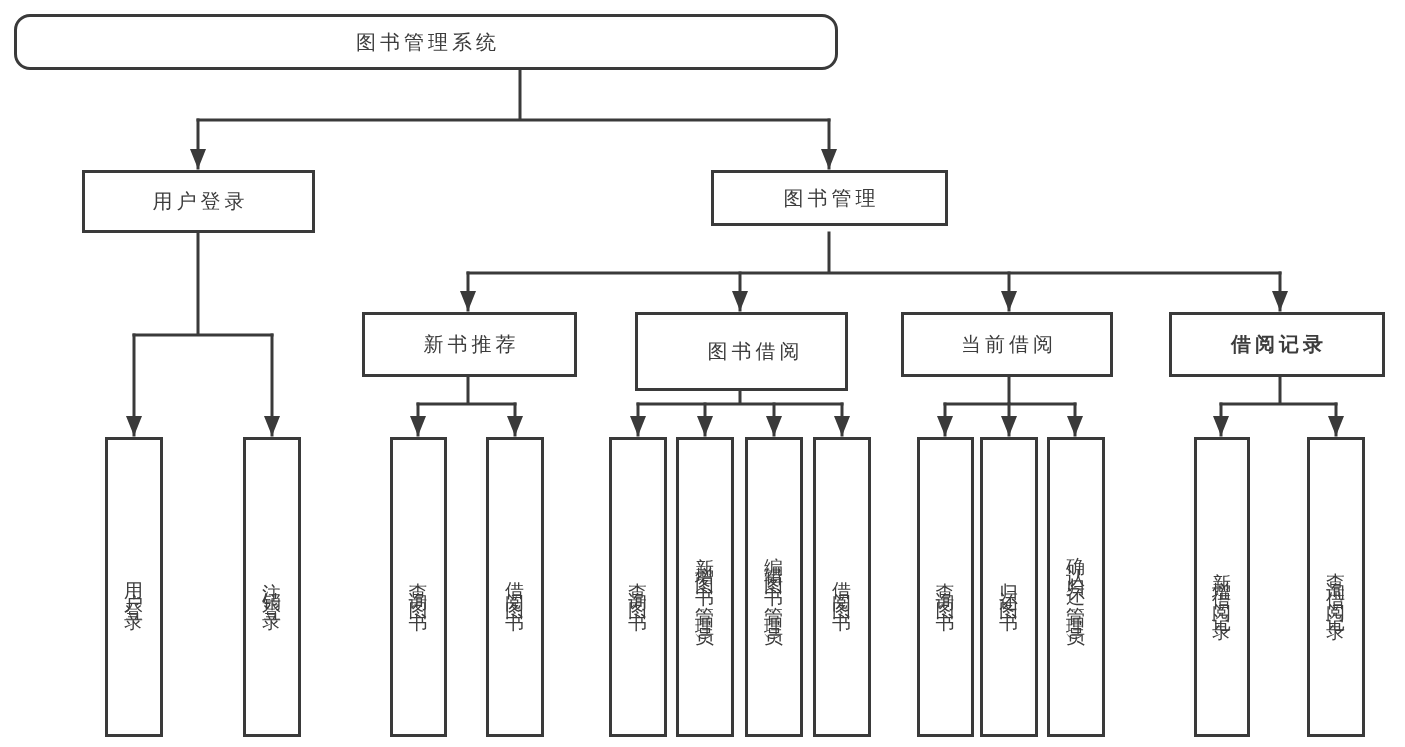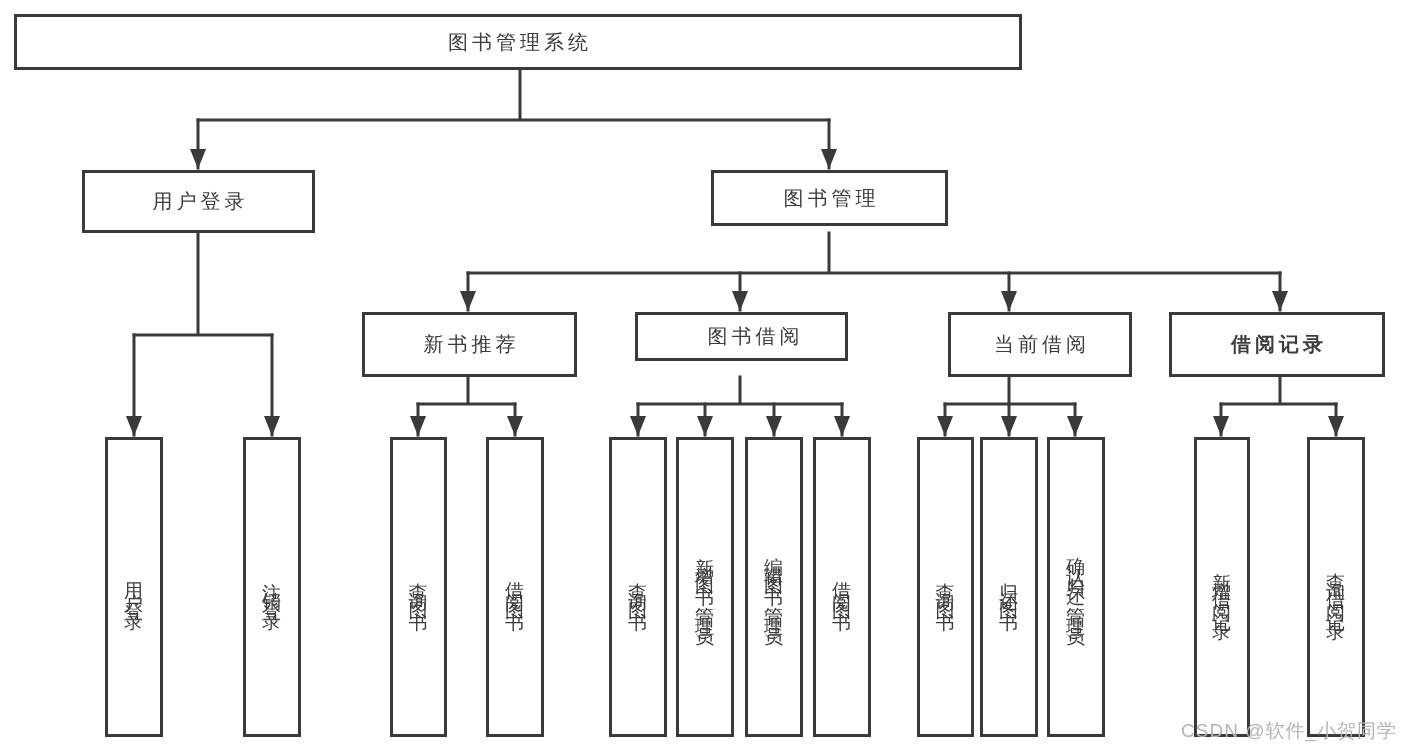--- a/index.html
+++ b/index.html
@@ -119,38 +119,38 @@
       </g>
 
       <g>
         <path d="M1280 377 V404 M1221 404 H1336"></path>
         <line x1="1221" y1="404" x2="1221" y2="435" marker-end="url(#arrow)"></line>
         <line x1="1336" y1="404" x2="1336" y2="435" marker-end="url(#arrow)"></line>
       </g>
     </g>
   </svg>
 
-  <div class="node" style="left:14px;top:14px;width:1008px;height:56px;">
+  <div class="node" style="left:14px;top:14px;width:824px;height:56px;border-radius:16px;">
     <span class="h-label">图书管理系统</span>
   </div>
 
   <div class="node" style="left:82px;top:170px;width:233px;height:63px;">
     <span class="h-label">用户登录</span>
   </div>
   <div class="node" style="left:711px;top:170px;width:237px;height:56px;">
     <span class="h-label">图书管理</span>
   </div>
 
   <div class="node" style="left:362px;top:312px;width:215px;height:65px;align-items:center;">
     <span class="h-label">新书推荐</span>
   </div>
-  <div class="node" style="left:635px;top:312px;width:213px;height:49px;padding-left:24px;">
+  <div class="node" style="left:635px;top:312px;width:213px;height:79px;padding-left:24px;">
     <span class="h-label">图书借阅</span>
   </div>
-  <div class="node" style="left:901px;top:312px;width:184px;height:65px;margin-left:47px;">
+  <div class="node" style="left:901px;top:312px;width:212px;height:65px;">
     <span class="h-label">当前借阅</span>
   </div>
   <div class="node" style="left:1169px;top:312px;width:216px;height:65px;font-weight:bold;">
     <span class="h-label">借阅记录</span>
   </div>
 
   <div class="node leaf" style="left:105px;top:437px;width:58px;height:300px;">
     <span class="v-label">用户登录</span>
   </div>
   <div class="node leaf" style="left:243px;top:437px;width:58px;height:300px;">
@@ -187,15 +187,14 @@
     <span class="v-label">确认归还（管理员）</span>
   </div>
 
   <div class="node leaf" style="left:1194px;top:437px;width:56px;height:300px;">
     <span class="v-label">新增借阅记录</span>
   </div>
   <div class="node leaf" style="left:1307px;top:437px;width:58px;height:300px;">
     <span class="v-label">查询借阅记录</span>
   </div>
 
-  <div class="watermark">CSDN @软件_小贺同学</div>
 
 </div>
 
 </body></html>

